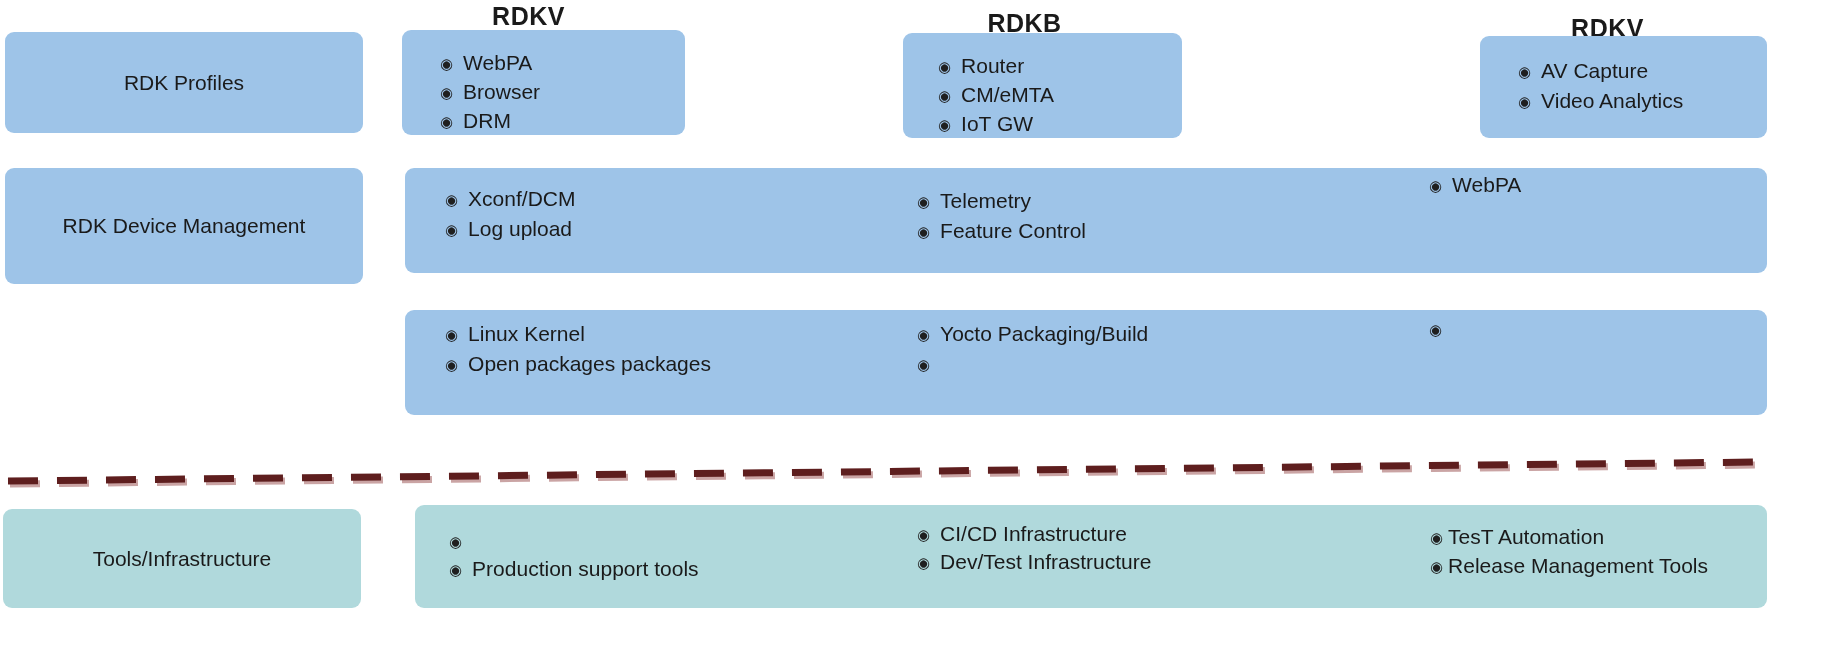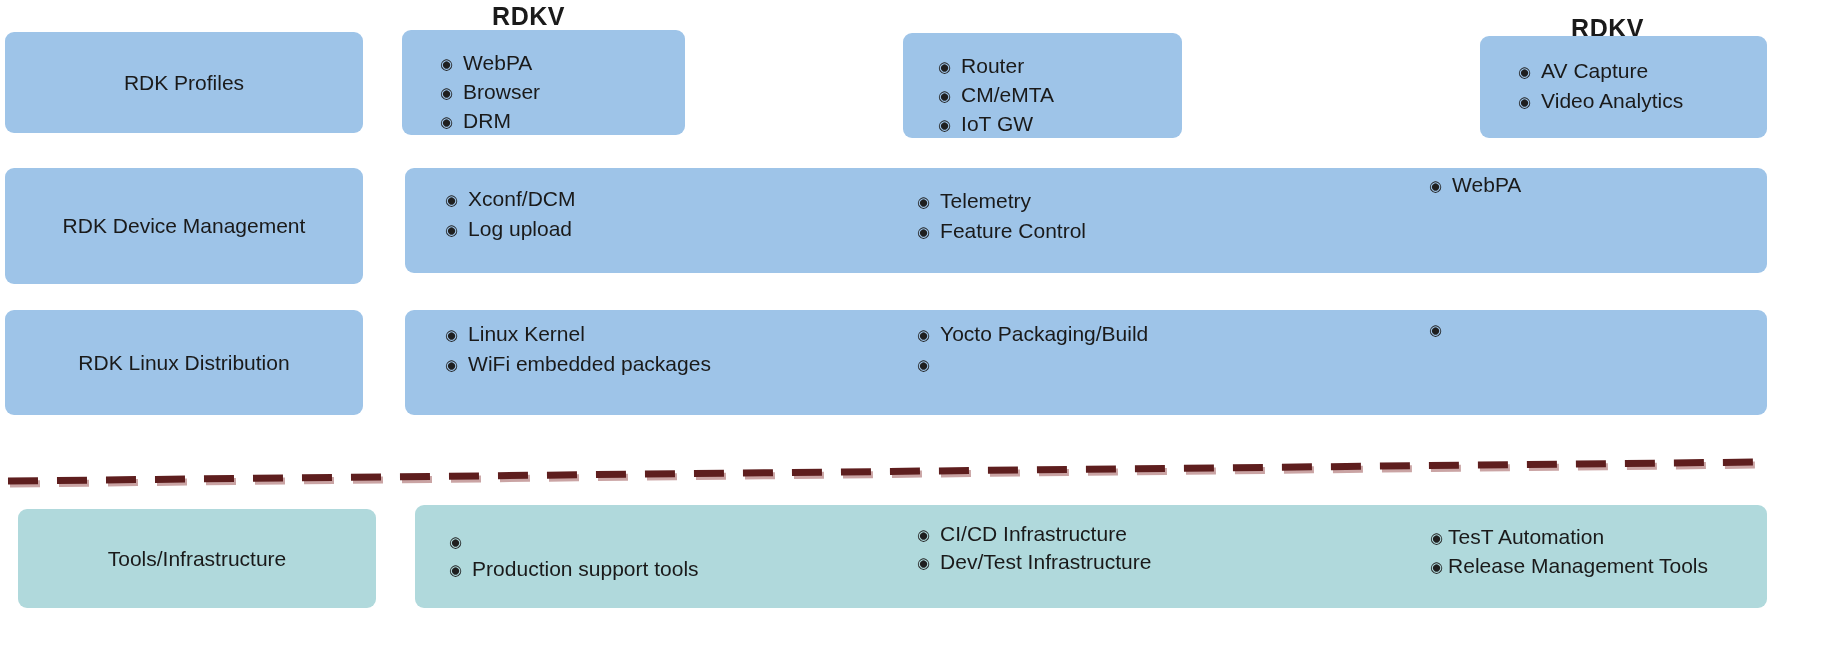--- a/index.html
+++ b/index.html
@@ -53,20 +53,21 @@
   .wrap2 .item{line-height:27px;}
   .wrap2 .bullet{top:4px;}
   .divider-svg{position:absolute;left:0;top:440px;}
 </style>
 </head>
 <body>
 
 <div class="canvas">
 
   <div class="col-title" style="left:402px;top:2px;width:283px;margin-left:-15px;">RDKV</div>
+  <div class="col-title" style="left:903px;top:9px;width:279px;margin-left:-18px;">RDKB</div>
   <div class="col-title" style="left:1480px;top:14px;width:287px;margin-left:-16px;">RDKV</div>
 
   <div class="box blue row-label" style="left:5px;top:32px;width:358px;height:101px;">RDK Profiles</div>
 
   <div class="box blue" style="left:402px;top:30px;width:283px;height:105px;"></div>
   <div class="items lh29" style="left:440px;top:48px;">
     <div class="item">
       <span class="bullet">◉</span>
       <span class="item-text">WebPA</span>
     </div>
@@ -133,31 +134,30 @@
     </div>
   </div>
 
   <div class="items lh30" style="left:1429px;top:170px;">
     <div class="item">
       <span class="bullet">◉</span>
       <span class="item-text">WebPA</span>
     </div>
   </div>
 
-  <div class="box blue row-label" style="left:5px;top:310px;width:358px;height:105px;">RDK Linux Distribution</div>
   <div class="box blue" style="left:405px;top:310px;width:1362px;height:105px;"></div>
 
   <div class="items lh30" style="left:445px;top:319px;">
     <div class="item">
       <span class="bullet">◉</span>
       <span class="item-text">Linux Kernel</span>
     </div>
     <div class="item">
       <span class="bullet">◉</span>
-      <span class="item-text">WiFi embedded packages</span>
+      <span class="item-text">Open packages packages</span>
     </div>
   </div>
 
   <div class="items lh30" style="left:917px;top:319px;">
     <div class="item">
       <span class="bullet">◉</span>
       <span class="item-text">Yocto Packaging/Build</span>
     </div>
     <div class="item">
       <span class="bullet">◉</span>
@@ -168,21 +168,21 @@
     <div class="item">
       <span class="bullet">◉</span>
     </div>
   </div>
 
   <svg class="divider-svg" width="1832" height="60">
     <line x1="10" y1="44" x2="1762" y2="25" stroke="#caa4a4" stroke-width="7" stroke-dasharray="30 19"></line>
     <line x1="8" y1="41" x2="1760" y2="22" stroke="#5E1E1E" stroke-width="7" stroke-dasharray="30 19"></line>
   </svg>
 
-  <div class="box teal row-label" style="left:18px;top:509px;width:358px;height:99px;">Tools/Infrastructure</div>
+  <div class="box teal row-label" style="left:3px;top:509px;width:358px;height:99px;">Tools/Infrastructure</div>
   <div class="box teal" style="left:415px;top:505px;width:1352px;height:103px;"></div>
 
   <div class="items lh28" style="left:449px;top:527px;">
     <div class="item">
       <span class="bullet">◉</span>
     </div>
     <div class="item">
       <span class="bullet">◉</span>
       <span class="item-text">Production support tools</span>
     </div>

